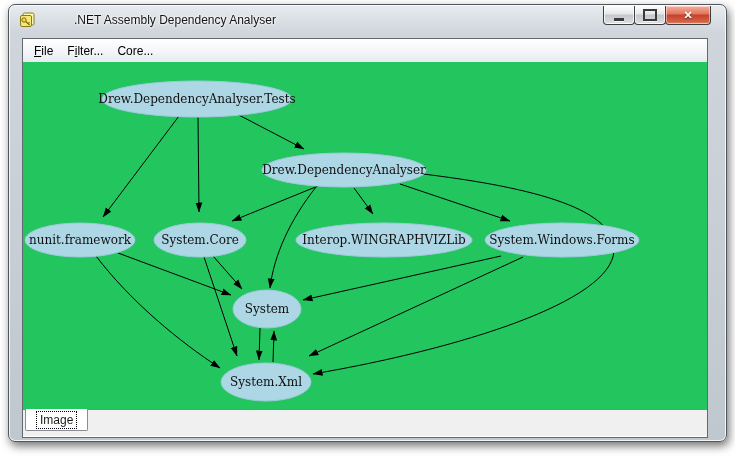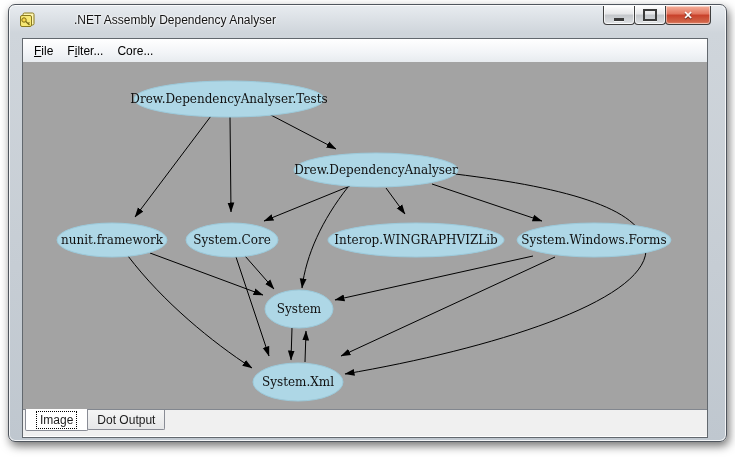--- a/index.html
+++ b/index.html
@@ -46,22 +46,22 @@
     border:1px solid #62686e; background:#ffffff; box-sizing:content-box;
   }
   .menubar {
     height:23px; display:flex; align-items:center; padding-left:4px;
     background:linear-gradient(#ffffff, #f2f4f7 60%, #e7ebef);
     font-size:12px; color:#000;
   }
   .menu-item { padding:3px 7px; white-space:nowrap; cursor:default; }
   .menu-item .u { text-decoration:underline; }
   .image-panel {
-    position:relative; width:684px; height:348px; background:#a3a3a3;
-    border-bottom:1px solid #82878f; box-sizing:border-box; overflow:hidden;padding-left:32px;
+    position:relative; width:684px; height:348px; background:#22c55e;
+    border-bottom:1px solid #82878f; box-sizing:border-box; overflow:hidden;
   }
   .image-panel svg { display:block; }
   .edge { fill:none; stroke:#000; stroke-width:1; }
   .node-ellipse { fill:#aed7e6; stroke:#9ccadb; stroke-width:1; }
   .node-label {
     font-family:"DejaVu Serif","Liberation Serif",serif;
     font-size:12px; fill:#101010; text-anchor:middle;
   }
   
   .tabstrip {
@@ -171,20 +171,17 @@
               <ellipse cx="243" cy="320" rx="45" ry="19" class="node-ellipse"></ellipse>
               <text x="243" y="324" class="node-label">System.Xml</text>
             </g>
           </svg>
       </div>
 
       <div class="tabstrip">
         <div class="tab selected">
           <span class="focusbox">Image</span>
         </div>
-        <div class="tab">
-          <span>Dot Output</span>
-        </div>
       </div>
 
     </div>
   </div>
 </div>
 
 </body></html>

